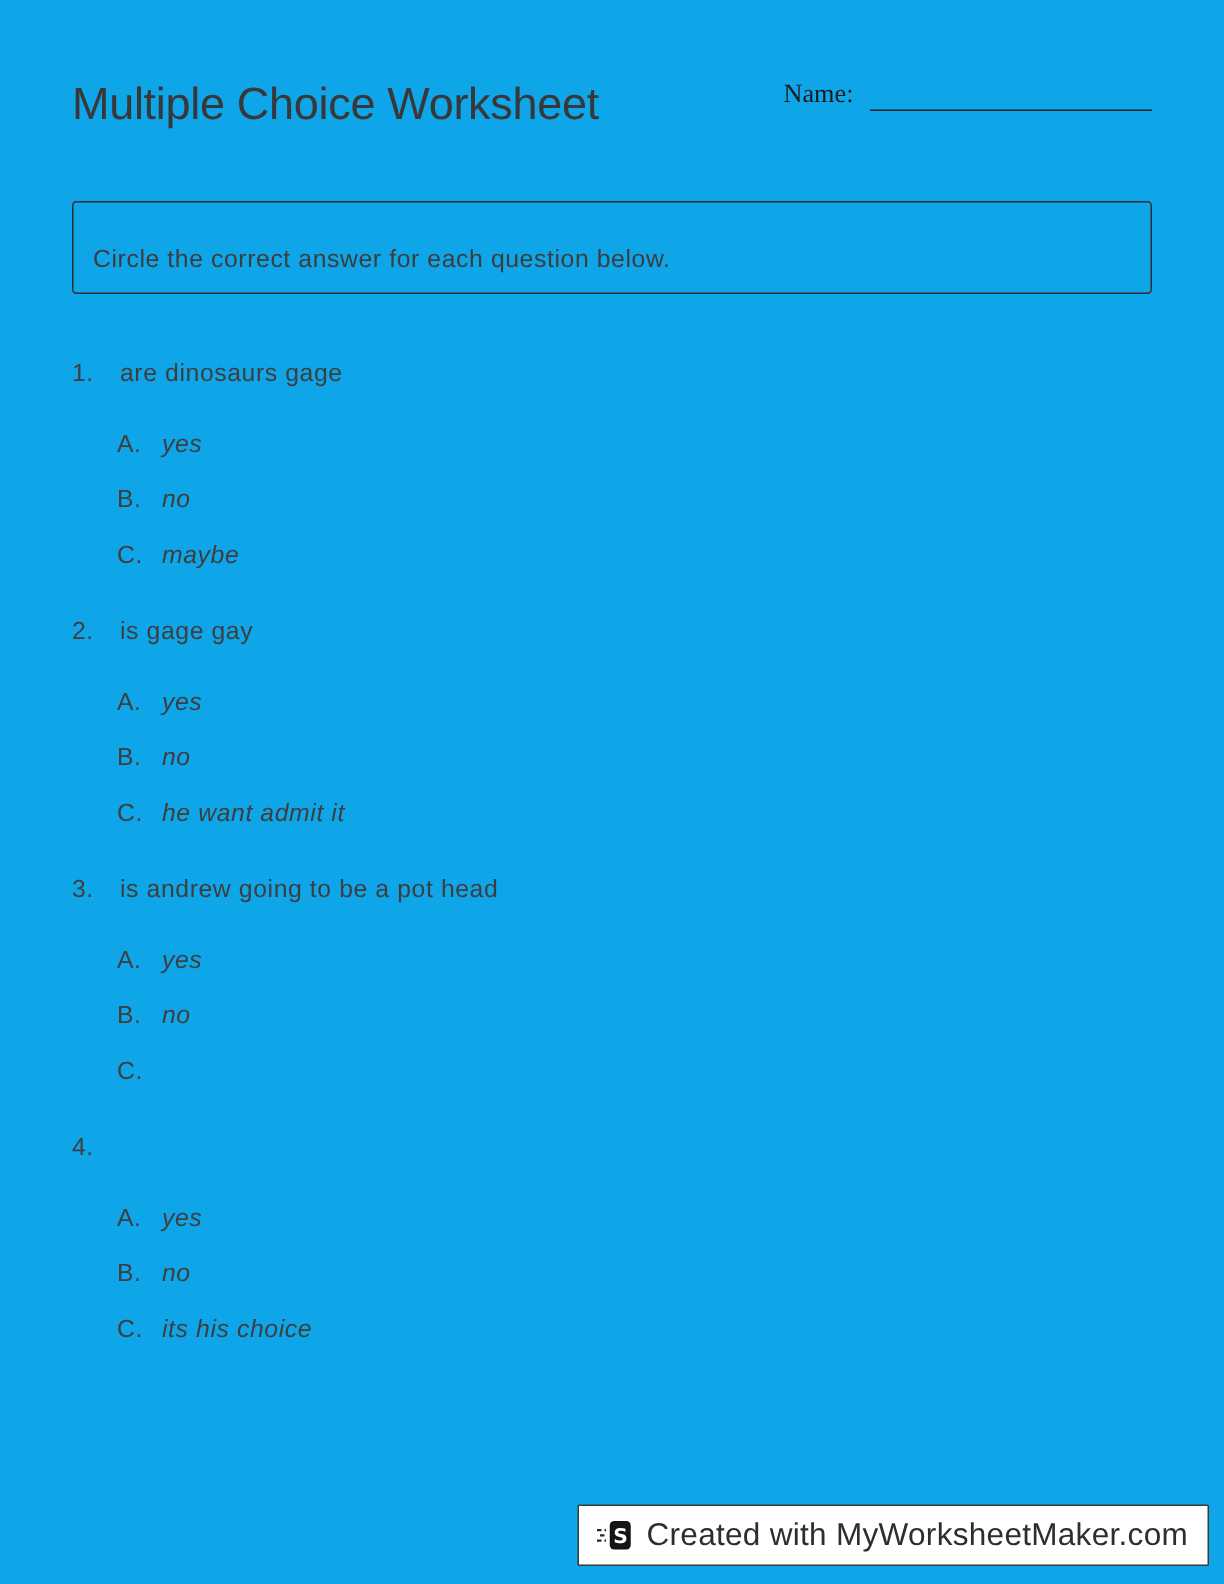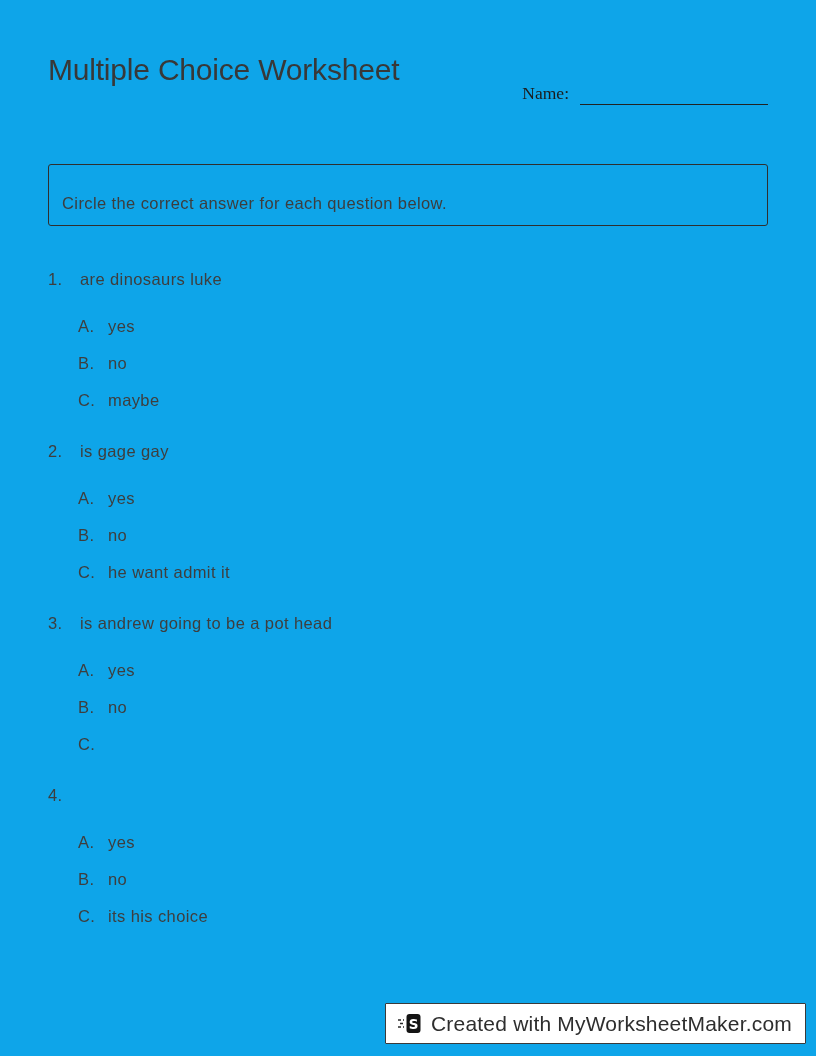--- a/index.html
+++ b/index.html
@@ -22,21 +22,21 @@
     padding: 48px 48px 0 48px;
   }
   .page-title {
     font-size: 30px;
     font-weight: 400;
     color: #383838;
     letter-spacing: -0.2px;
     line-height: 40px;
     margin-top: 2px;
   }
-  .fill-rows { width: 250px; padding-top: 2px; margin-top: 31px; }
+  .fill-rows { width: 250px; padding-top: 2px; }
   .fill-row { display: flex; align-items: flex-end; margin-bottom: 15px; }
   .fill-label {
     font-family: "Liberation Serif", serif;
     font-size: 17.5px;
     color: #1c1c1c;
     width: 62px;
     text-align: right;
     padding-right: 11px;
     line-height: 24px;
     white-space: nowrap;
@@ -83,20 +83,21 @@
     width: 30px;
     flex: 0 0 30px;
     font-size: 16.5px;
     color: #3e3e3e;
     letter-spacing: 0.4px;
   }
   .opt-text {
     font-size: 16.5px;
     color: #3e3e3e;
     letter-spacing: 0.4px;
+    font-style: italic;
   }
 
   
   .footer-badge {
     position: absolute;
     right: 10px;
     bottom: 12px;
     height: 41px;
     border: 1.6px solid #3a3a3a;
     border-radius: 1px;
@@ -131,21 +132,21 @@
 
   <div class="instruction-box">
     <span class="instruction-text">Circle the correct answer for each question below.</span>
   </div>
 
   <div class="questions">
 
     <div class="question">
       <div class="q-line">
         <span class="q-num">1.</span>
-        <span class="q-text">are dinosaurs luke</span>
+        <span class="q-text">are dinosaurs gage</span>
       </div>
       <div class="options">
         <div class="option">
           <span class="opt-letter">A.</span>
           <span class="opt-text">yes</span>
         </div>
         <div class="option">
           <span class="opt-letter">B.</span>
           <span class="opt-text">no</span>
         </div>

